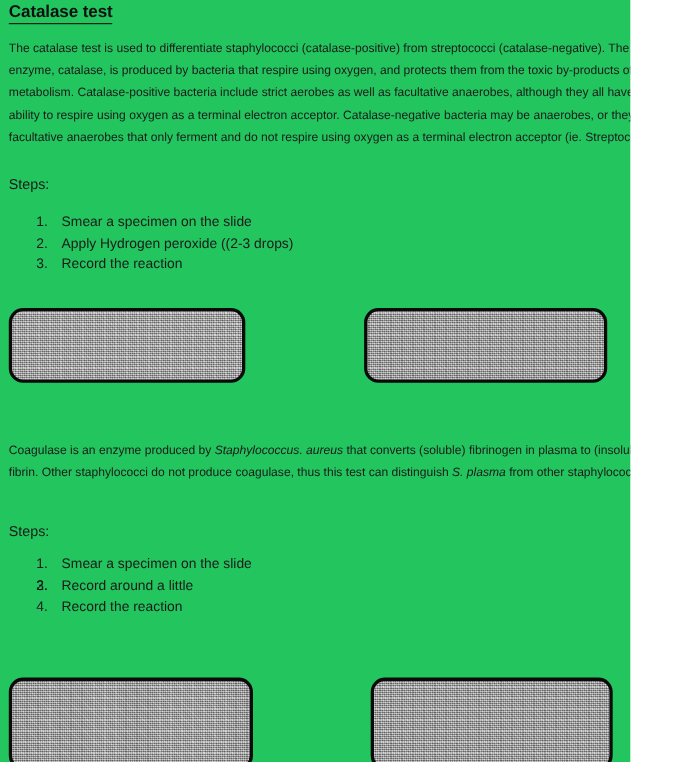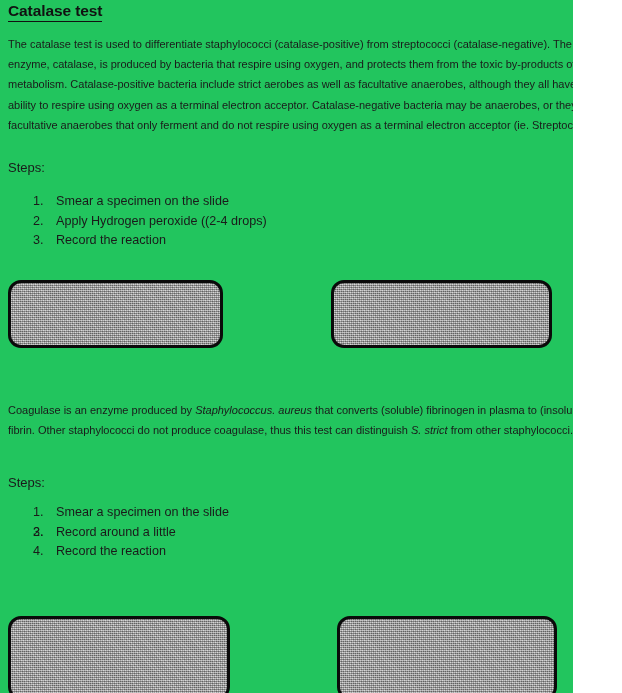--- a/index.html
+++ b/index.html
@@ -102,29 +102,29 @@
   <div class="section-heading" style="top:2px;">
     <span class="htext">Catalase test</span>
   </div>
 
   <div class="body-para" style="top:34px; width:608px;">The catalase test is used to differentiate staphylococci (catalase-positive) from streptococci (catalase-negative). The enzyme, catalase, is produced by bacteria that respire using oxygen, and protects them from the toxic by-products of oxygen metabolism. Catalase-positive bacteria include strict aerobes as well as facultative anaerobes, although they all have the ability to respire using oxygen as a terminal electron acceptor. Catalase-negative bacteria may be anaerobes, or they may be facultative anaerobes that only ferment and do not respire using oxygen as a terminal electron acceptor (ie. Streptococci).</div>
 
   <div class="steps-label" style="top:160px;">Steps:</div>
 
   <ol class="steps-list" style="top:192px;">
       <li><span class="num">1.</span><span>Smear a specimen on the slide</span></li>
-      <li><span class="num">2.</span><span>Apply Hydrogen peroxide ((2-4 drops)</span></li>
+      <li><span class="num">2.</span><span>Apply Hydrogen peroxide ((2-3 drops)</span></li>
       <li><span class="num">3.</span><span>Record the reaction</span></li>
     </ol>
 
   <div class="result-box" style="left:8px; top:280px; width:215px; height:68px;"></div>
   <div class="result-box" style="left:331px; top:280px; width:221px; height:68px;"></div>
 
 
-  <div class="body-para" style="top:400px; width:608px;">Coagulase is an enzyme produced by <i>Staphylococcus. aureus</i> that converts (soluble) fibrinogen in plasma to (insoluble) fibrin. Other staphylococci do not produce coagulase, thus this test can distinguish <i>S. strict</i> from other staphylococci.</div>
+  <div class="body-para" style="top:400px; width:608px;">Coagulase is an enzyme produced by <i>Staphylococcus. aureus</i> that converts (soluble) fibrinogen in plasma to (insoluble) fibrin. Other staphylococci do not produce coagulase, thus this test can distinguish <i>S. plasma</i> from other staphylococci.</div>
 
   <div class="steps-label" style="top:475px;">Steps:</div>
 
   <ol class="steps-list" style="top:503px;">
       <li><span class="num">1.</span><span>Smear a specimen on the slide</span></li>
       <li><span class="num">2.</span></li>
       <li><span class="num">3.</span><span>Record around a little</span></li>
       <li><span class="num">4.</span><span>Record the reaction</span></li>
     </ol>
 

